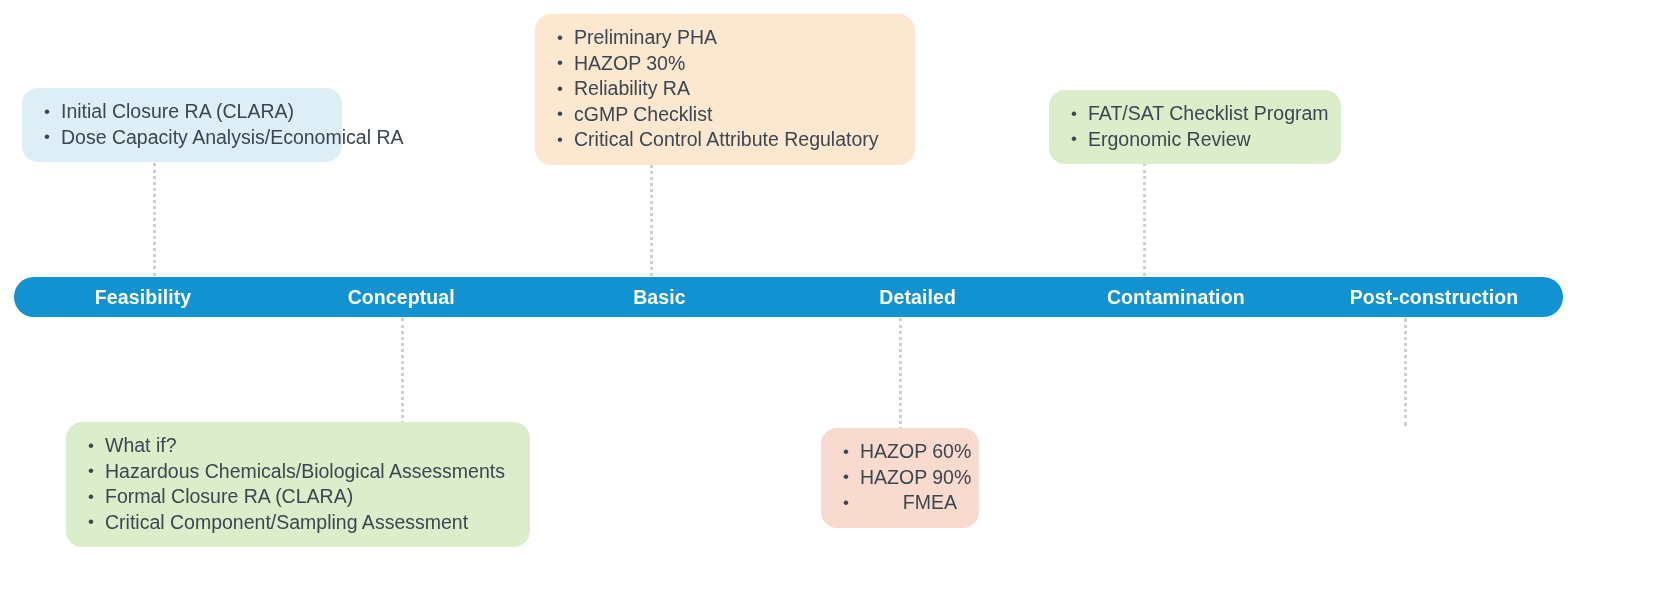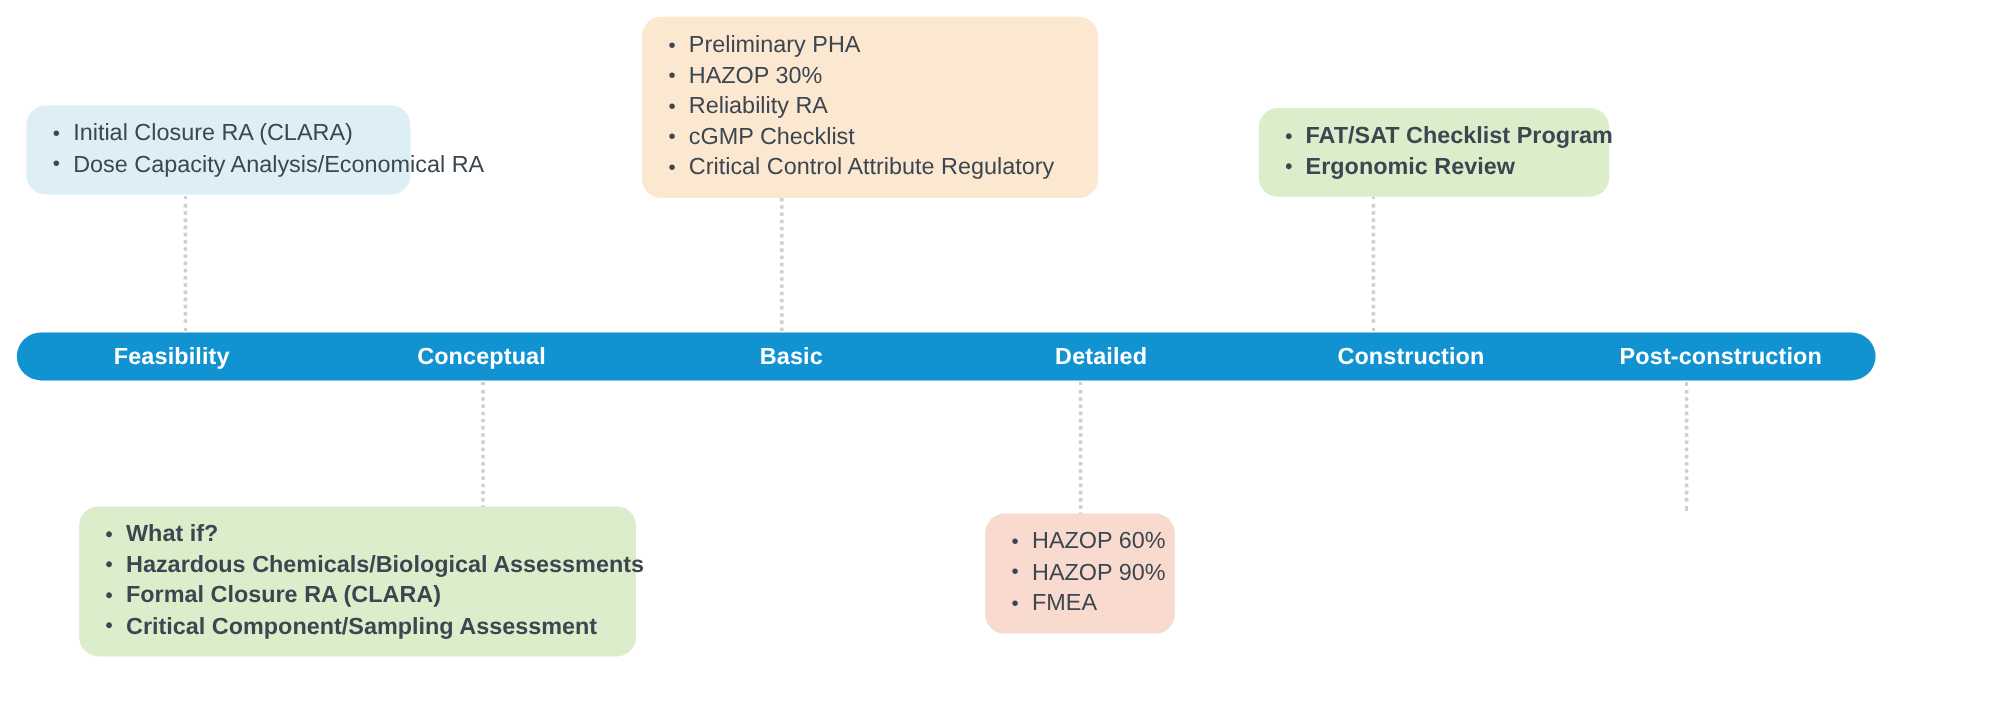--- a/index.html
+++ b/index.html
@@ -77,29 +77,29 @@
     font-size: 17px;
   }
   .note {
     font-style: italic;
     font-size: 16.5px;
     color: #3c4650;
   }
 
   .c-blue  { background: #ddeef6; }
   .c-peach { background: #fce7d0; }
-  .c-green { background: #dcedcb; font-weight: bold; }
+  .c-green { background: #dcedcb; }
   .c-red   { background: #f8dacf; }
 
   
   #box-feasibility-top { left: 22px;   top: 88px;  width: 320px; }
   #box-basic-top       { left: 535px;  top: 14px;  width: 380px; }
   #box-construction-top{ left: 1049px; top: 90px;  width: 292px; }
   #box-conceptual-bot  { left: 66px;   top: 422px; width: 464px; }
-  #box-detailed-bot    { left: 821px;  top: 428px; width: 158px; }
+  #box-detailed-bot    { left: 821px;  top: 428px; width: 158px; text-align: right; }
   #box-postcon-bot     { left: 1131px; top: 424px; width: 430px; }
 </style>
 </head>
 <body>
 
 <div id="stage">
 
   <div class="connector" style="left:153px; top:163px; height:113px;"></div>
   <div class="connector" style="left:650px; top:165px; height:111px;"></div>
   <div class="connector" style="left:1143px; top:163px; height:113px;"></div>
@@ -130,21 +130,21 @@
       <li>FAT/SAT Checklist Program</li>
       <li>Ergonomic Review</li>
     </ul>
   </div>
 
   <div class="timeline-bar">
     <div class="phase">Feasibility</div>
     <div class="phase">Conceptual</div>
     <div class="phase">Basic</div>
     <div class="phase">Detailed</div>
-    <div class="phase">Construction</div>
+    <div class="phase">Contamination</div>
     <div class="phase">Post-construction</div>
   </div>
 
   <div class="box c-green" id="box-conceptual-bot">
     <ul>
       <li>What if?</li>
       <li>Hazardous Chemicals/Biological Assessments</li>
       <li>Formal Closure RA (CLARA)</li>
       <li>Critical Component/Sampling Assessment</li>
     </ul>

